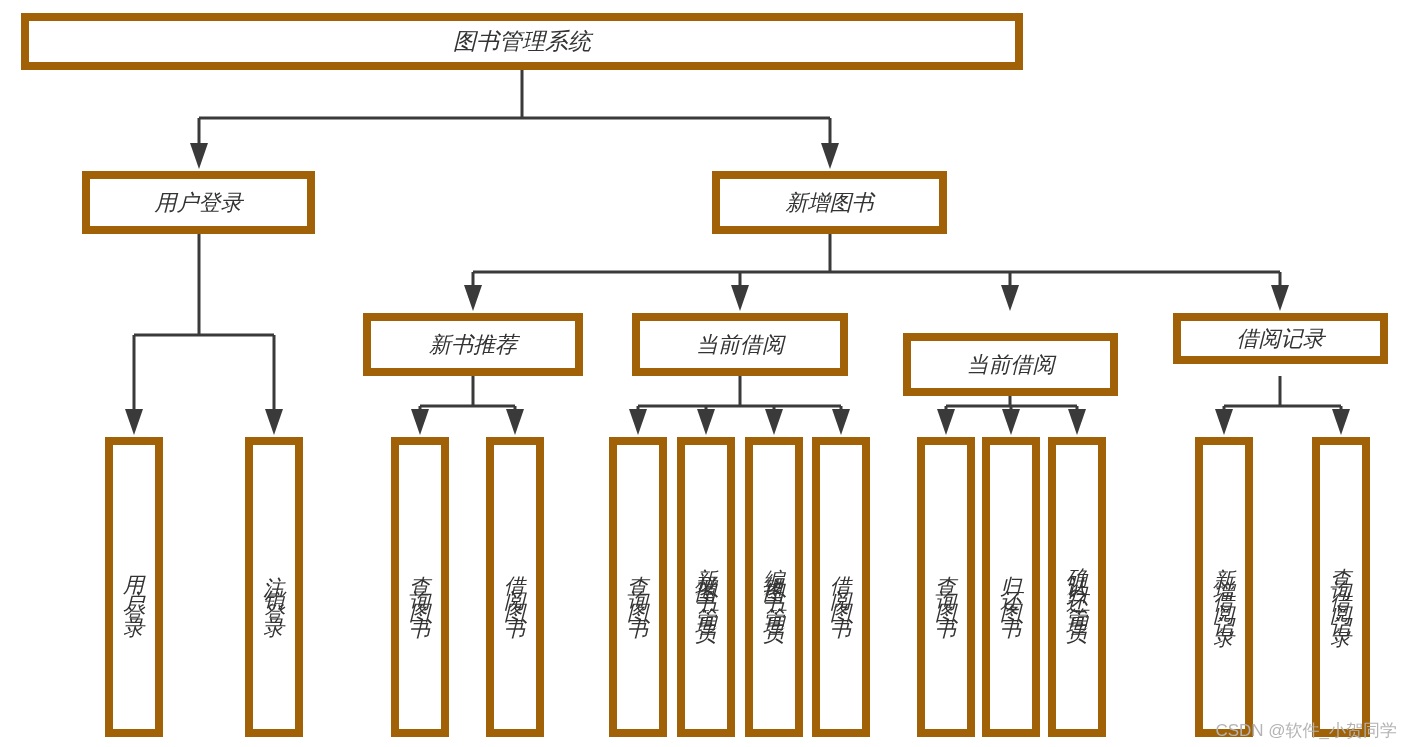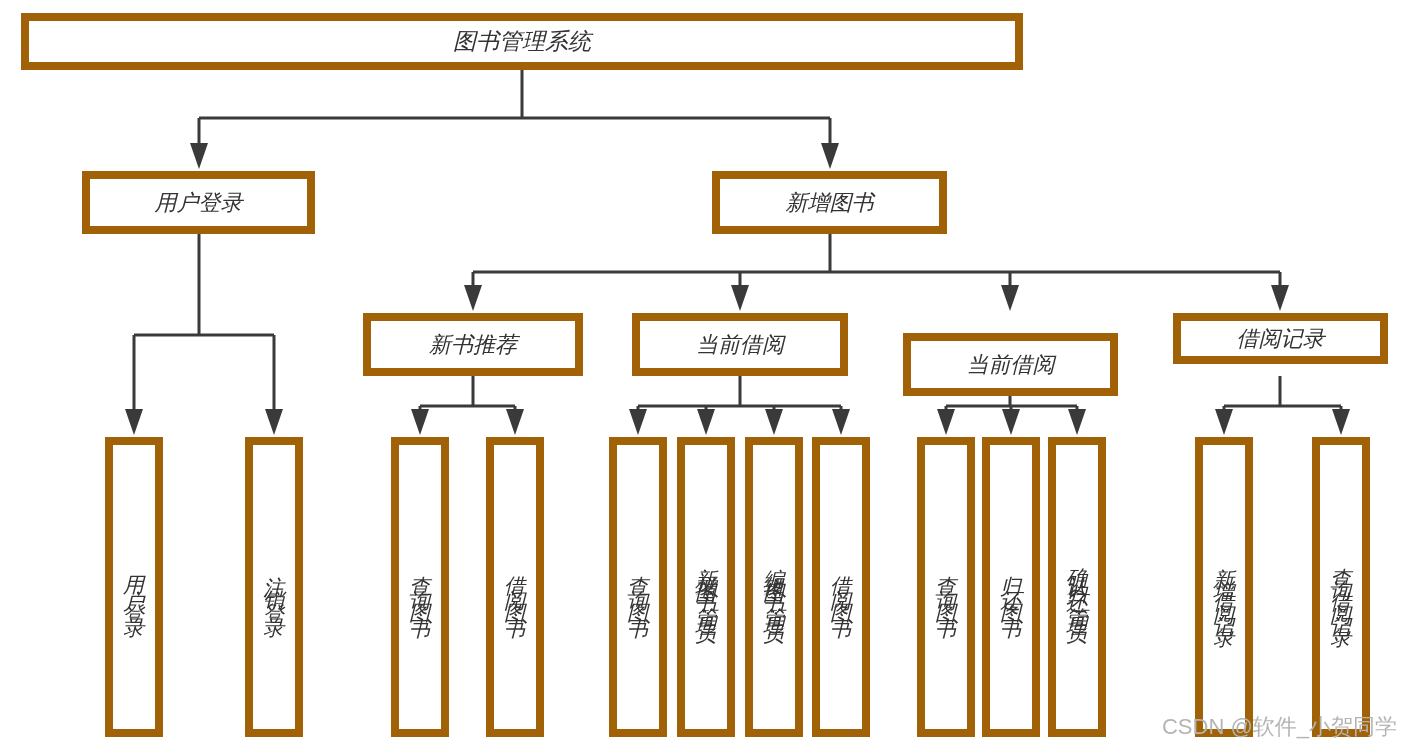--- a/index.html
+++ b/index.html
@@ -39,21 +39,21 @@
     line-height: 1;
     white-space: nowrap;
   }
   .sp14 { letter-spacing: 14px; }
   .sp12 { letter-spacing: 12px; }
   .sp8  { letter-spacing: 8px; }
   .watermark {
     position: absolute;
     right: 8px;
     bottom: 5px;
-    font-size: 22px;
+    font-size: 17px;
     color: #b4b4b4;
     z-index: 5;
     white-space: nowrap;
   }
 </style>
 </head>
 <body>
 
 <div class="stage">
 

